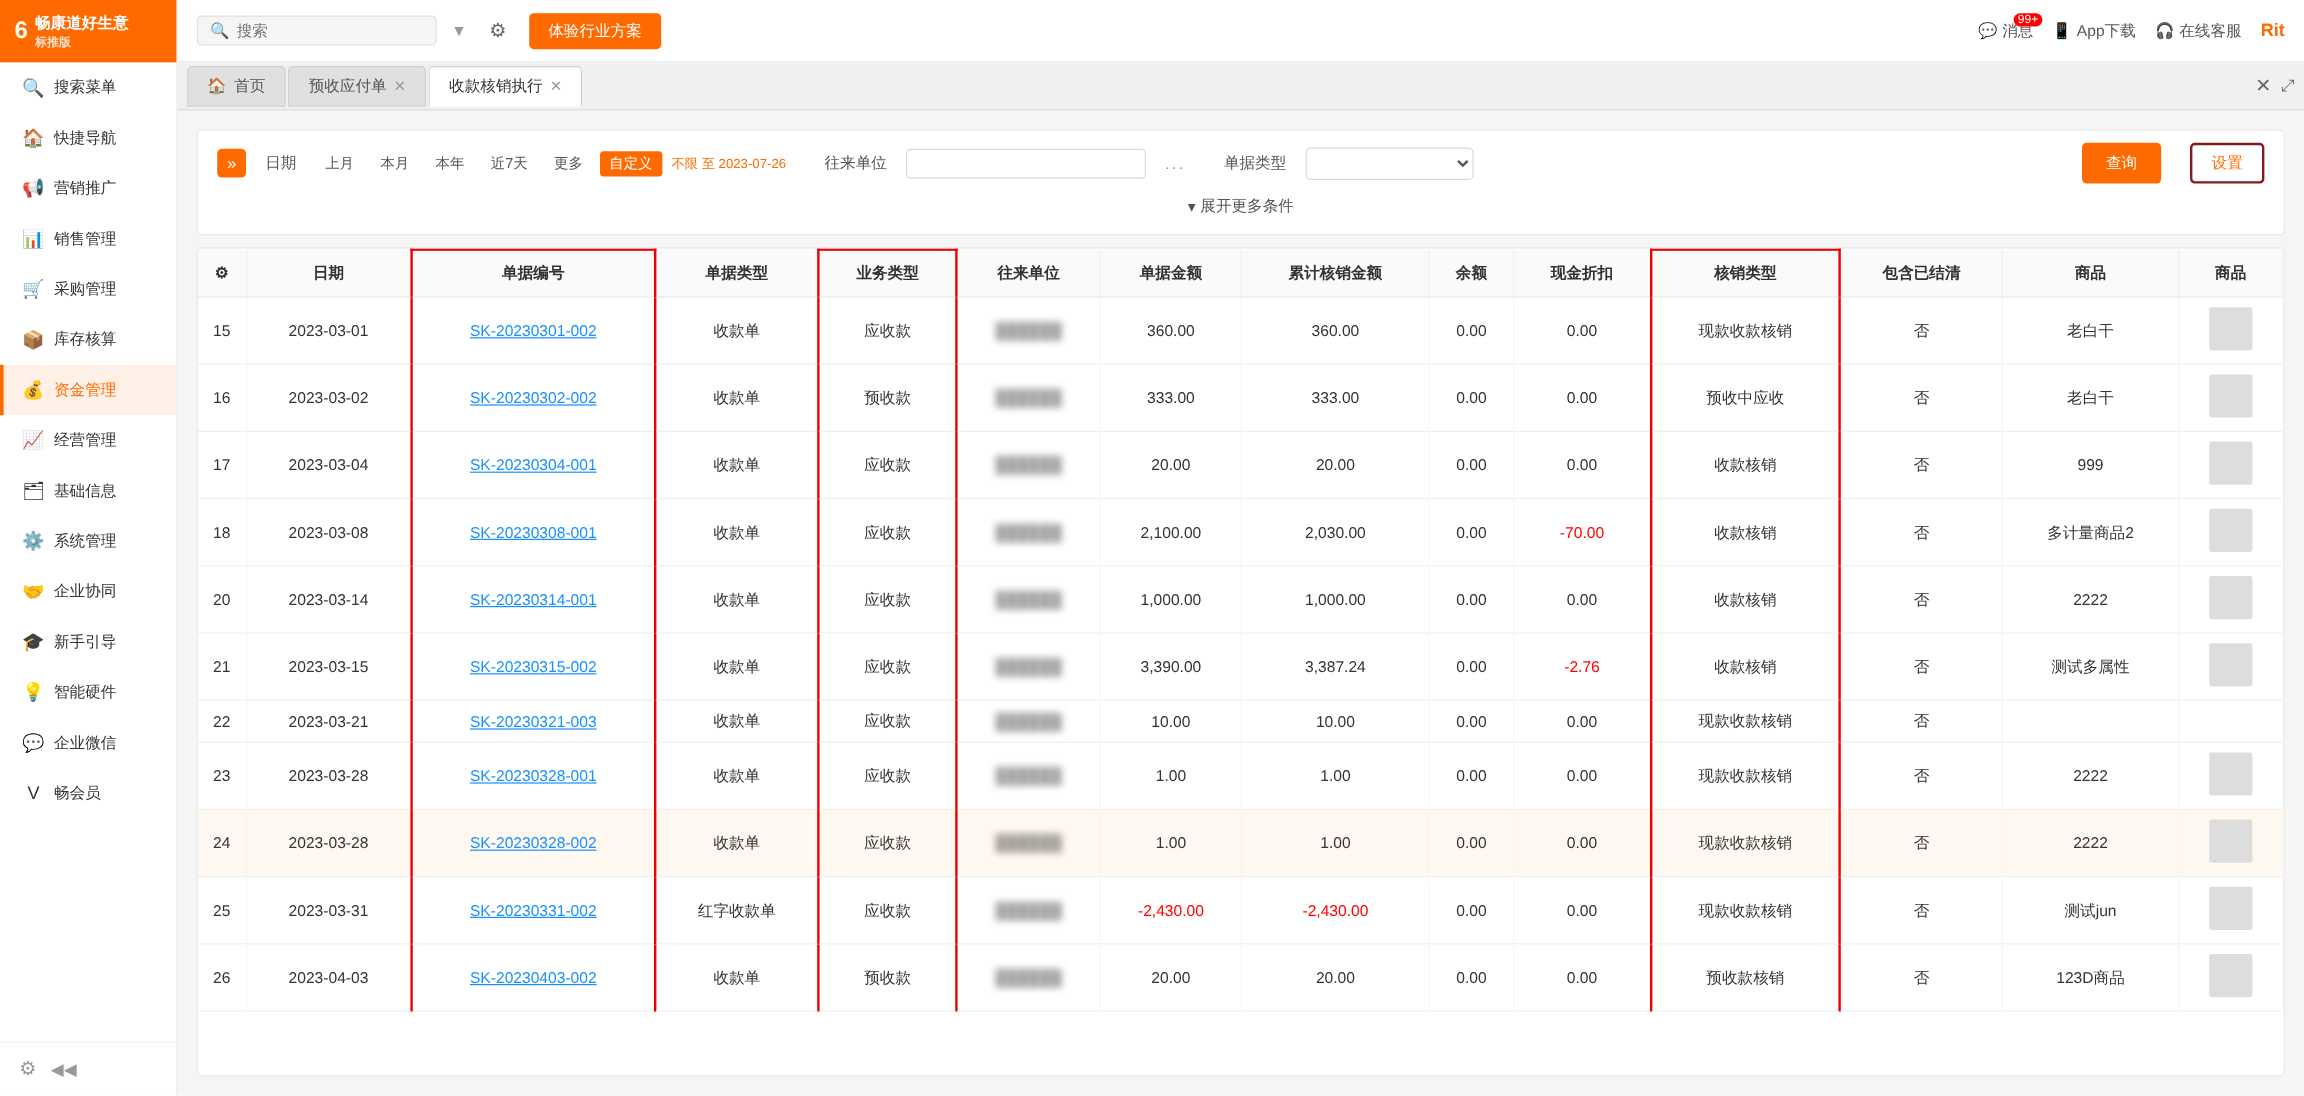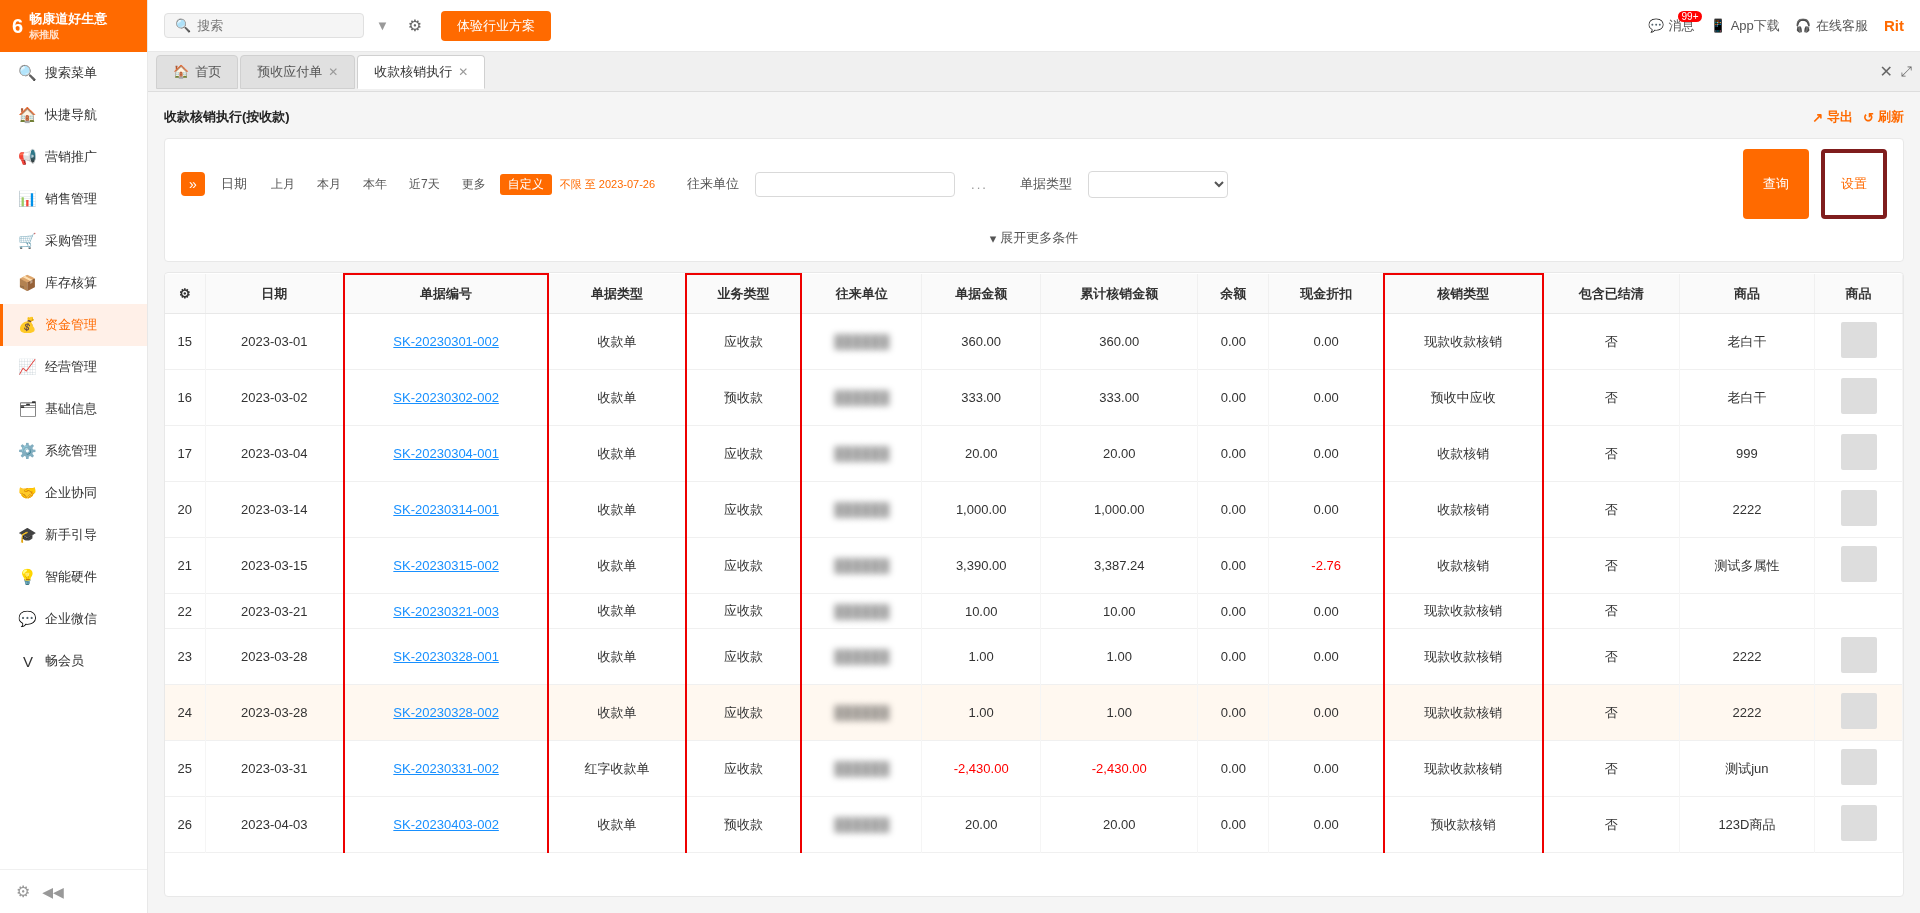--- a/index.html
+++ b/index.html
@@ -53,21 +53,21 @@
     .filter-toggle { width: 24px; height: 24px; background: #ff6a00; color: #fff; border-radius: 4px; display: flex; align-items: center; justify-content: center; cursor: pointer; font-size: 14px; }
     .filter-label { color: #555; white-space: nowrap; }
     .filter-dates { display: flex; align-items: center; gap: 6px; }
     .filter-date-btn { padding: 2px 8px; color: #555; cursor: pointer; border-radius: 3px; font-size: 12px; }
     .filter-date-custom { padding: 2px 8px; background: #ff6a00; color: #fff; border-radius: 3px; font-size: 12px; cursor: pointer; }
     .filter-date-range { color: #ff6a00; font-size: 12px; }
     .filter-input { border: 1px solid #d9d9d9; border-radius: 4px; padding: 4px 10px; width: 200px; font-size: 13px; color: #333; }
     .filter-dots { color: #999; letter-spacing: 2px; }
     .filter-select { border: 1px solid #d9d9d9; border-radius: 4px; padding: 4px 10px; min-width: 140px; font-size: 13px; color: #555; background: #fff; }
     .filter-query-btn { background: #ff6a00; color: #fff; border: none; padding: 6px 20px; border-radius: 4px; cursor: pointer; font-size: 13px; white-space: nowrap; }
-    .filter-set-btn { background: #fff; color: #ff6a00; border: 4px solid #7f1d1d; padding: 22px 16px; border-radius: 4px; cursor: pointer; font-size: 13px; white-space: nowrap; }
+    .filter-set-btn { background: #fff; color: #ff6a00; border: 2px solid #7f1d1d; padding: 6px 16px; border-radius: 4px; cursor: pointer; font-size: 13px; white-space: nowrap; margin-left: 12px; }
     .filter-expand { display: flex; align-items: center; justify-content: center; color: #555; cursor: pointer; font-size: 12px; gap: 4px; padding: 4px; }
 
     
     .table-wrap { flex: 1; overflow: auto; background: #fff; border: 1px solid #e8e8e8; border-radius: 4px; }
     table { width: 100%; border-collapse: collapse; min-width: 1400px; }
     thead tr { background: #fafafa; }
     thead th { padding: 10px 8px; text-align: center; border-bottom: 1px solid #e8e8e8; border-right: 1px solid #f0f0f0; color: #333; font-weight: 600; white-space: nowrap; font-size: 13px; }
     tbody tr { border-bottom: 1px solid #f0f0f0; }
     tbody tr.highlighted { background: #fff8f0; }
     tbody td { padding: 8px 8px; text-align: center; border-right: 1px solid #f5f5f5; color: #333; white-space: nowrap; font-size: 13px; }
@@ -209,33 +209,20 @@
       <span class="tab-close">✕</span>
     </div>
     <div class="tabs-right">
       <span class="tabs-close-btn">✕</span>
       <span class="tabs-expand-btn">⤢</span>
     </div>
   </div>
 
   <div class="content">
 
-    <div class="page-title">
-      <span>收款核销执行(按收款)</span>
-      <div class="page-title-actions">
-        <div class="page-title-action">
-          <span>↗</span>
-          <span>导出</span>
-        </div>
-        <div class="page-title-action">
-          <span>↺</span>
-          <span>刷新</span>
-        </div>
-      </div>
-    </div>
 
     <div class="filter-bar">
       <div class="filter-row">
         <div class="filter-toggle">»</div>
         <span class="filter-label">日期</span>
         <div class="filter-dates">
           <span class="filter-date-btn">上月</span>
           <span class="filter-date-btn">本月</span>
           <span class="filter-date-btn">本年</span>
           <span class="filter-date-btn">近7天</span>
@@ -335,20 +322,38 @@
       <td>0.00</td>
       <td class="">0.00</td>
       <td class="col-writeofftype">收款核销</td>
       <td>否</td>
       <td>999</td>
       <td>
         <div style="width:36px;height:36px;background:#ddd;border-radius:2px;display:inline-block;"></div>
       </td>
     </tr>
             <tr>
+      <td>18</td>
+      <td>2023-03-08</td>
+      <td class="col-docnum"><a class="td-link">SK-20230308-001</a></td>
+      <td>收款单</td>
+      <td class="col-biztype">应收款</td>
+      <td><span class="td-blurred">██████</span></td>
+      <td class="">2,100.00</td>
+      <td class="">2,030.00</td>
+      <td>0.00</td>
+      <td class="td-negative">-70.00</td>
+      <td class="col-writeofftype">收款核销</td>
+      <td>否</td>
+      <td>多计量商品2</td>
+      <td>
+        <div style="width:36px;height:36px;background:#ddd;border-radius:2px;display:inline-block;"></div>
+      </td>
+    </tr>
+            <tr>
       <td>20</td>
       <td>2023-03-14</td>
       <td class="col-docnum"><a class="td-link">SK-20230314-001</a></td>
       <td>收款单</td>
       <td class="col-biztype">应收款</td>
       <td><span class="td-blurred">██████</span></td>
       <td class="">1,000.00</td>
       <td class="">1,000.00</td>
       <td>0.00</td>
       <td class="">0.00</td>

